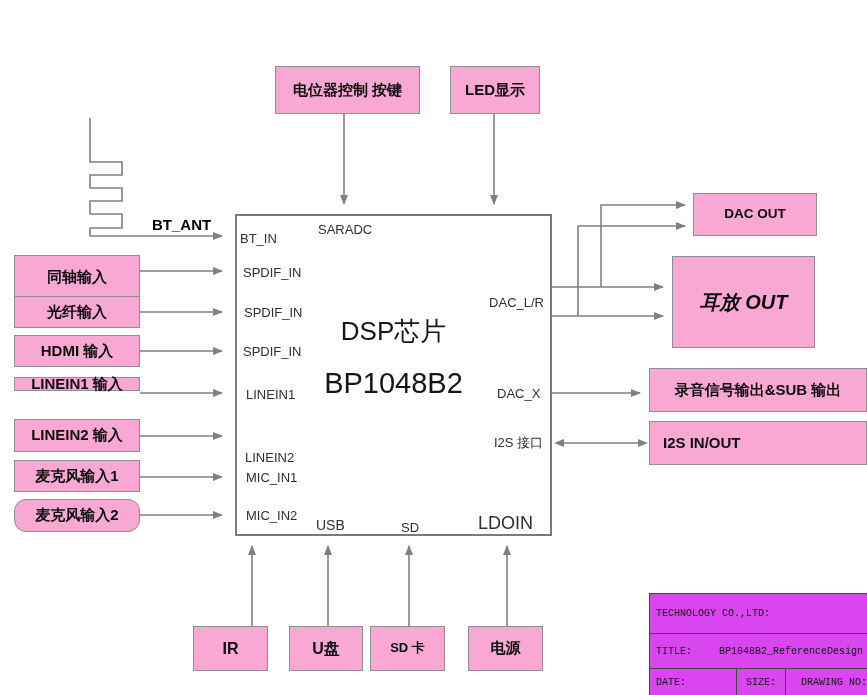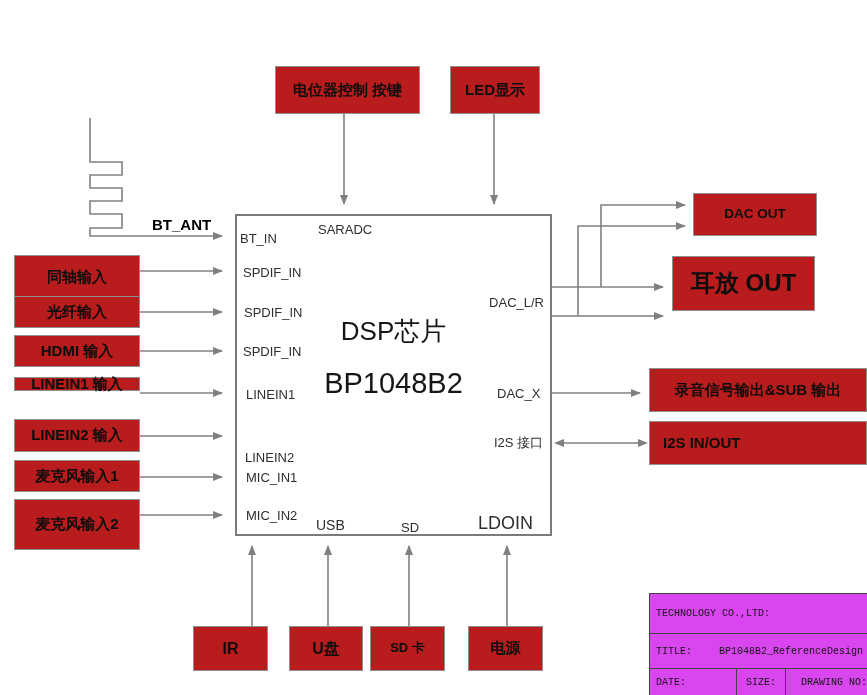--- a/index.html
+++ b/index.html
@@ -2,21 +2,21 @@
 <html><head>
 <meta charset="utf-8">
 <style>
   html,body{margin:0;padding:0;background:#ffffff;}
   #canvas{
     position:relative;width:867px;height:695px;background:#ffffff;overflow:hidden;
     font-family:"Liberation Sans",sans-serif;color:#111111;
   }
   svg.wires{position:absolute;left:0;top:0;pointer-events:none;}
   .box{
-    position:absolute;box-sizing:border-box;background:#b91c1c;
+    position:absolute;box-sizing:border-box;background:#f9a8d4;
     border:1.6px solid #8f8f8f;display:flex;align-items:center;justify-content:center;
     font-weight:bold;color:#0d0d0d;text-align:center;line-height:1.1;
   }
   .chip{
     position:absolute;box-sizing:border-box;background:#ffffff;border:2.2px solid #7b7b7b;
   }
   .pin{
     position:absolute;font-size:13px;color:#2e2e2e;line-height:1;white-space:nowrap;
   }
   .chipname{position:absolute;text-align:center;color:#161616;white-space:nowrap;line-height:1;}
@@ -87,24 +87,24 @@
 
   <div class="box" style="left:275px;top:66px;width:145px;height:48px;font-size:15px;">电位器控制 按键</div>
   <div class="box" style="left:450px;top:66px;width:90px;height:48px;font-size:15px;">LED显示</div>
 
   <div class="box" style="left:14px;top:255px;width:126px;height:44px;font-size:15px;">同轴输入</div>
   <div class="box" style="left:14px;top:296px;width:126px;height:32px;font-size:15px;">光纤输入</div>
   <div class="box" style="left:14px;top:335px;width:126px;height:32px;font-size:15px;">HDMI 输入</div>
   <div class="box" style="left:14px;top:377px;width:126px;height:14px;font-size:15px;">LINEIN1 输入</div>
   <div class="box" style="left:14px;top:419px;width:126px;height:33px;font-size:15px;">LINEIN2 输入</div>
   <div class="box" style="left:14px;top:460px;width:126px;height:32px;font-size:15px;">麦克风输入1</div>
-  <div class="box" style="left:14px;top:499px;width:126px;height:51px;font-size:15px;">麦克风输入2</div>
+  <div class="box" style="left:14px;top:499px;width:126px;height:33px;font-size:15px;border-radius:12px;">麦克风输入2</div>
 
   <div class="box" style="left:693px;top:193px;width:124px;height:43px;font-size:13.5px;">DAC OUT</div>
-  <div class="box" style="left:672px;top:256px;width:143px;height:55px;font-size:24px;">耳放 OUT</div>
+  <div class="box" style="left:672px;top:256px;width:143px;height:92px;font-size:20px;font-style:italic;">耳放 OUT</div>
   <div class="box" style="left:649px;top:368px;width:218px;height:44px;font-size:15px;">录音信号输出&amp;SUB 输出</div>
   <div class="box" style="left:649px;top:421px;width:218px;height:44px;font-size:15px;justify-content:flex-start;padding-left:13px;">I2S IN/OUT</div>
 
   <div class="box" style="left:193px;top:626px;width:75px;height:45px;font-size:16px;">IR</div>
   <div class="box" style="left:289px;top:626px;width:74px;height:45px;font-size:16px;">U盘</div>
   <div class="box" style="left:370px;top:626px;width:75px;height:45px;font-size:13px;">SD 卡</div>
   <div class="box" style="left:468px;top:626px;width:75px;height:45px;font-size:15px;">电源</div>
 
   <div class="chip" style="left:235px;top:214px;width:317px;height:322px;"></div>
   <div class="chipname" style="left:235px;top:318px;width:317px;font-size:26px;">DSP芯片</div>

